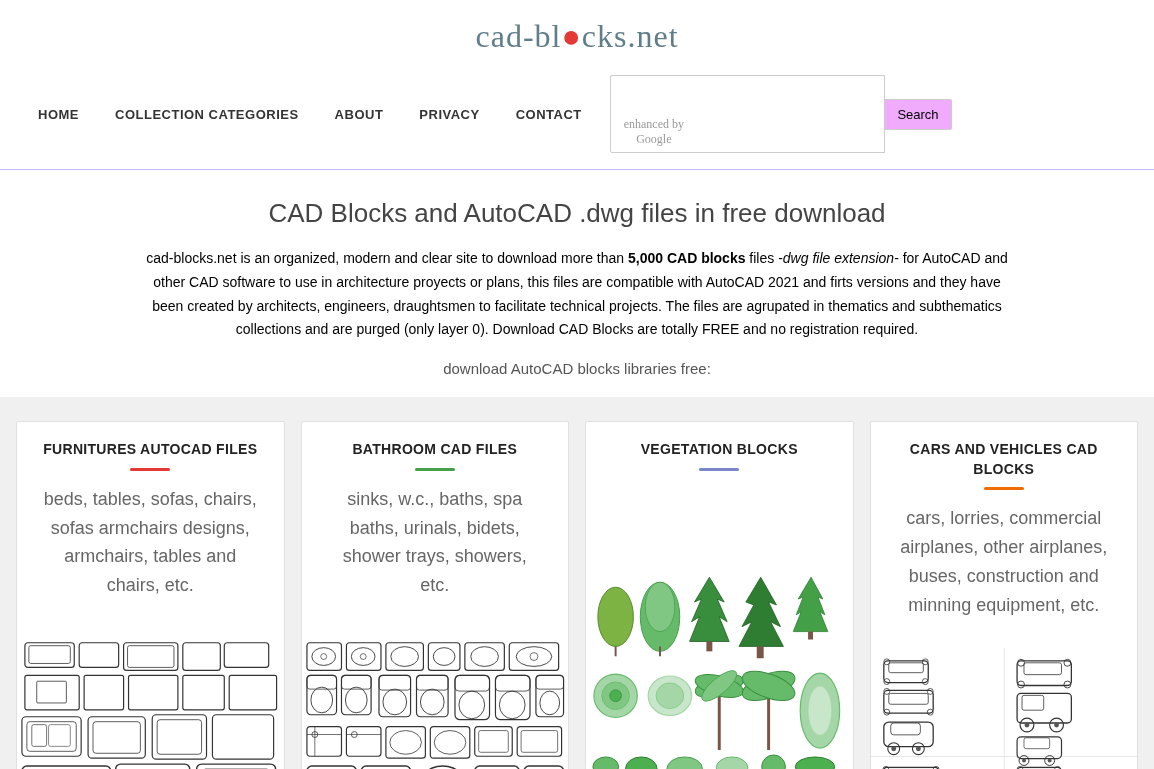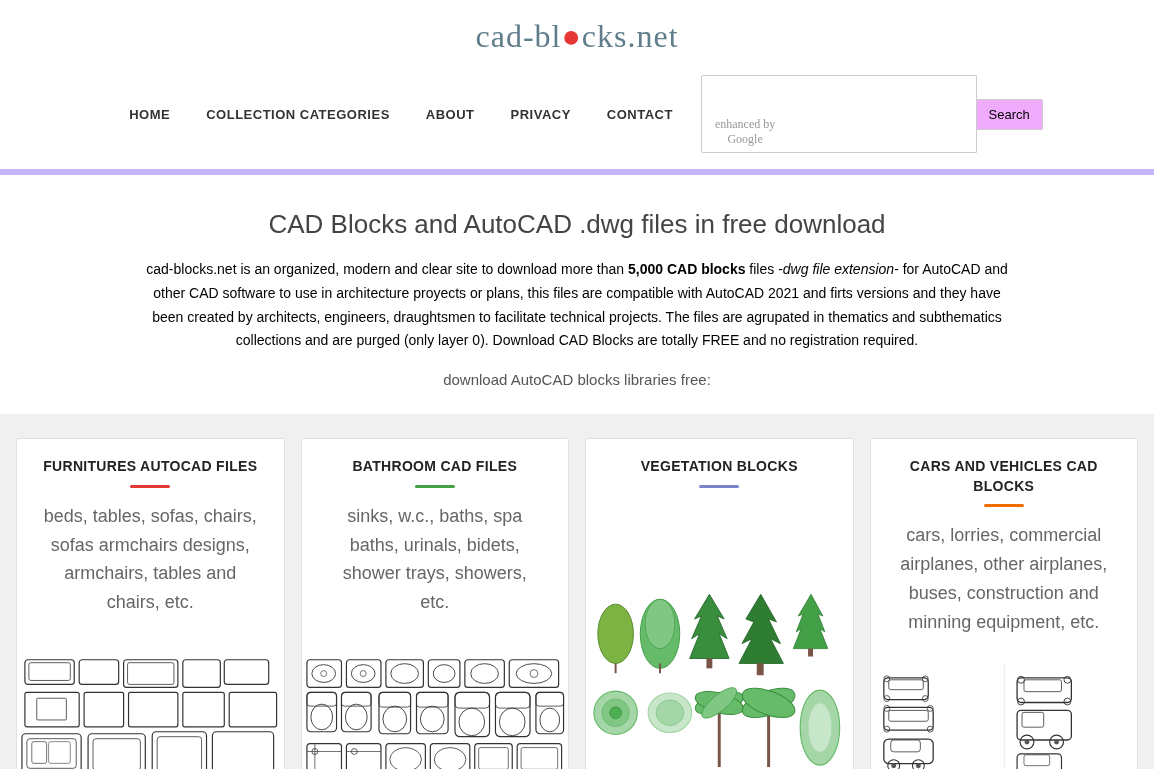--- a/index.html
+++ b/index.html
@@ -2,35 +2,34 @@
 <html><head>
   <meta charset="utf-8">
   <style>
     * { box-sizing: border-box; margin: 0; padding: 0; }
     body { font-family: Georgia, 'Times New Roman', serif; background: #fff; color: #333; }
 
     
     .site-header {
       text-align: center;
       padding: 18px 20px 10px;
-      border-bottom: 6px solid #c4b5fd;
+      border-bottom: 1px solid #c4b5fd;
     }
     .site-title {
       font-size: 32px;
       color: #607d8b;
       font-weight: 300;
       letter-spacing: 1px;
       margin-bottom: 14px;
     }
 
     
     .main-nav {
       display: flex;
       align-items: center;
-      justify-content: center;
       gap: 0;
       flex-wrap: wrap;
       padding: 6px 0;
     }
     .nav-item {
       font-family: Arial, sans-serif;
       font-size: 13px;
       font-weight: 700;
       letter-spacing: 0.5px;
       color: #333;
@@ -72,21 +71,21 @@
       background: #f0abfc;
       cursor: pointer;
       font-family: Arial, sans-serif;
     }
 
     
     .hero {
       text-align: center;
       padding: 28px 60px 20px;
       max-width: 1000px;
-      margin: 6px auto;
+      margin: 0 auto;
     }
     .hero-title {
       font-size: 26px;
       font-weight: 400;
       color: #444;
       margin-bottom: 18px;
       font-family: Arial, sans-serif;
     }
     .hero-description {
       font-size: 14px;

